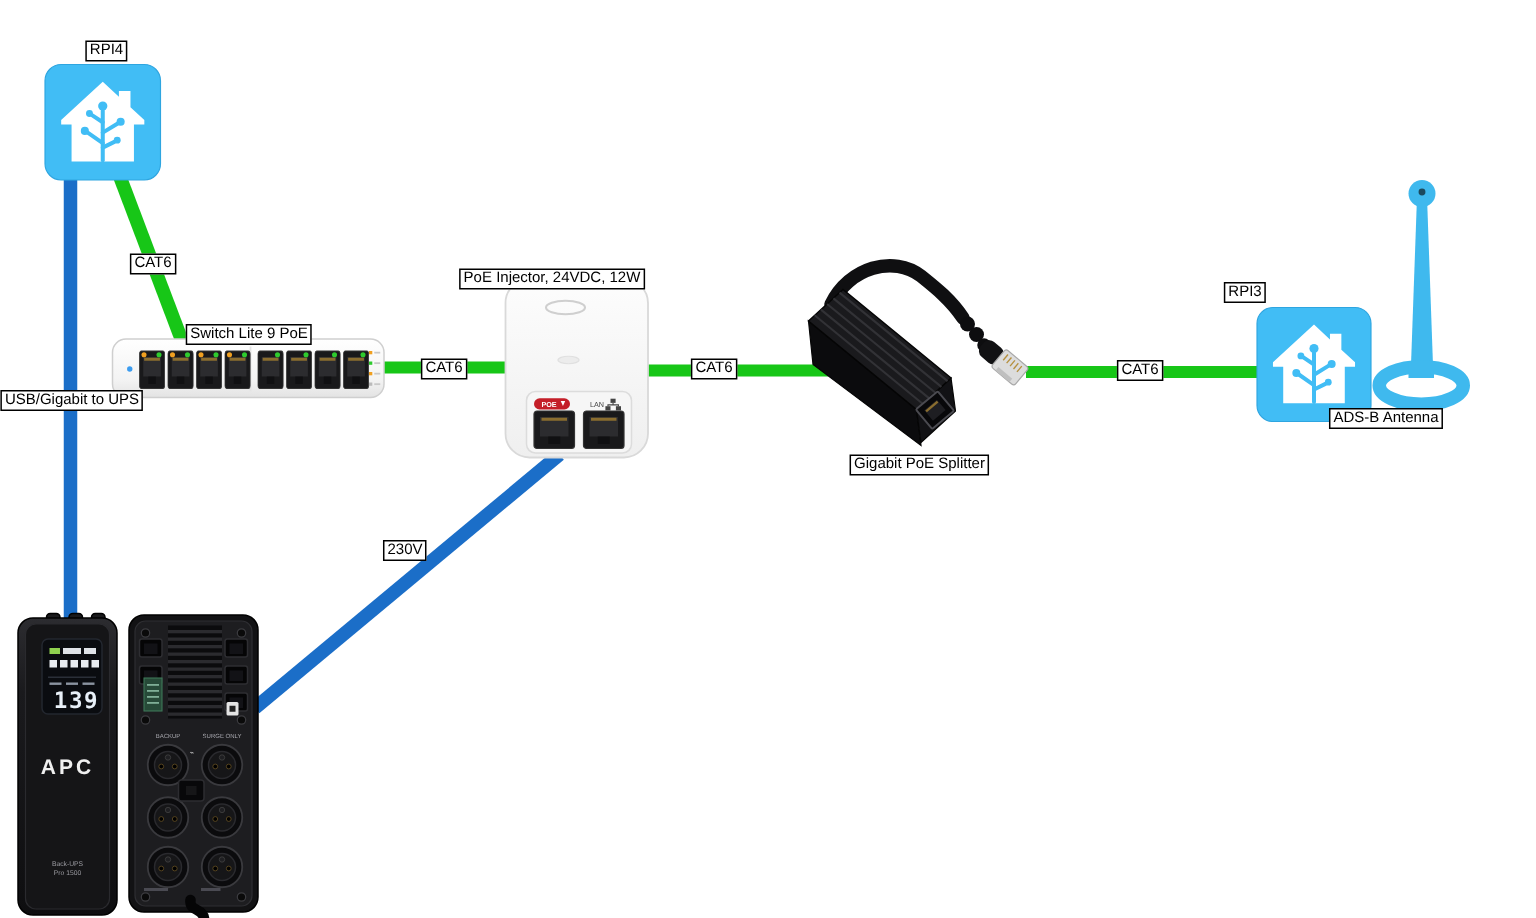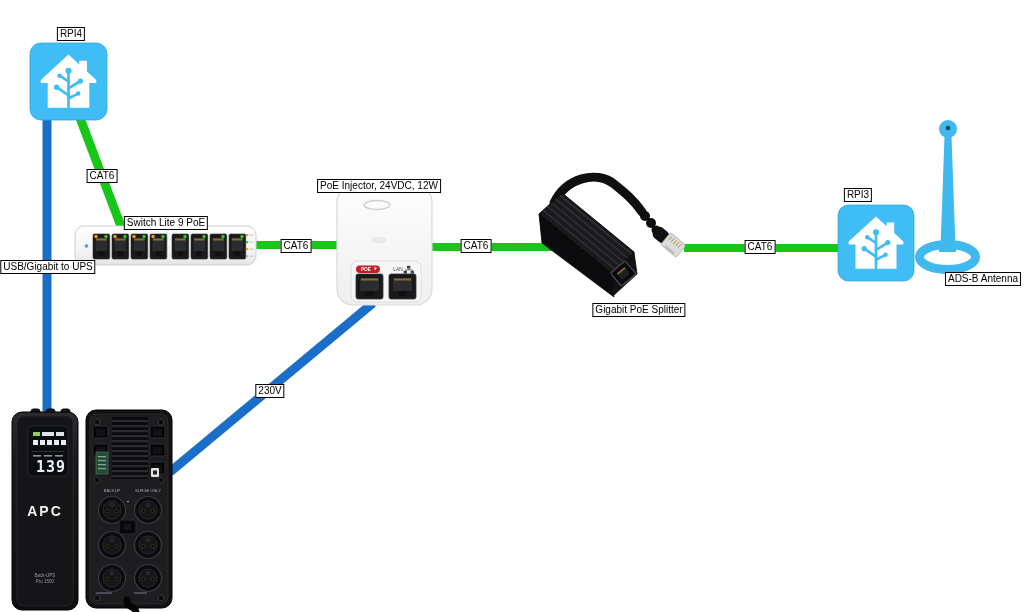--- a/index.html
+++ b/index.html
@@ -311,21 +311,21 @@
     <rect x="134" y="592" width="13" height="2" fill="#4a4a52"></rect>
     <path d="M127,600 C126,608 135,605 136,612" stroke="#050506" stroke-width="7" fill="none" stroke-linecap="round"></path>
   </g>
 </svg>
 
 <div class="lbl" style="left:71px;top:27px">RPI4</div>
 <div class="lbl" style="left:102px;top:169px">CAT6</div>
 <div class="lbl" style="left:166px;top:216px">Switch Lite 9 PoE</div>
 <div class="lbl" style="left:48px;top:260px">USB/Gigabit to UPS</div>
 <div class="lbl" style="left:296px;top:239px">CAT6</div>
-<div class="lbl" style="left:379px;top:179px">PoE Injector, 24VDC, 12W</div>
+<div class="lbl" style="left:368px;top:179px">PoE Injector, 24VDC, 12W</div>
 <div class="lbl" style="left:476px;top:239px">CAT6</div>
-<div class="lbl" style="left:639px;top:303px">Gigabit PoE Splitter</div>
+<div class="lbl" style="left:613px;top:303px">Gigabit PoE Splitter</div>
 <div class="lbl" style="left:760px;top:240px">CAT6</div>
-<div class="lbl" style="left:858px;top:188px">RPI3</div>
-<div class="lbl" style="left:983px;top:272px">ADS-B Antenna</div>
-<div class="lbl" style="left:270px;top:384px">230V</div>
+<div class="lbl" style="left:830px;top:188px">RPI3</div>
+<div class="lbl" style="left:924px;top:272px">ADS-B Antenna</div>
+<div class="lbl" style="left:270px;top:360px">230V</div>
 
 </div>
 
 </body></html>

